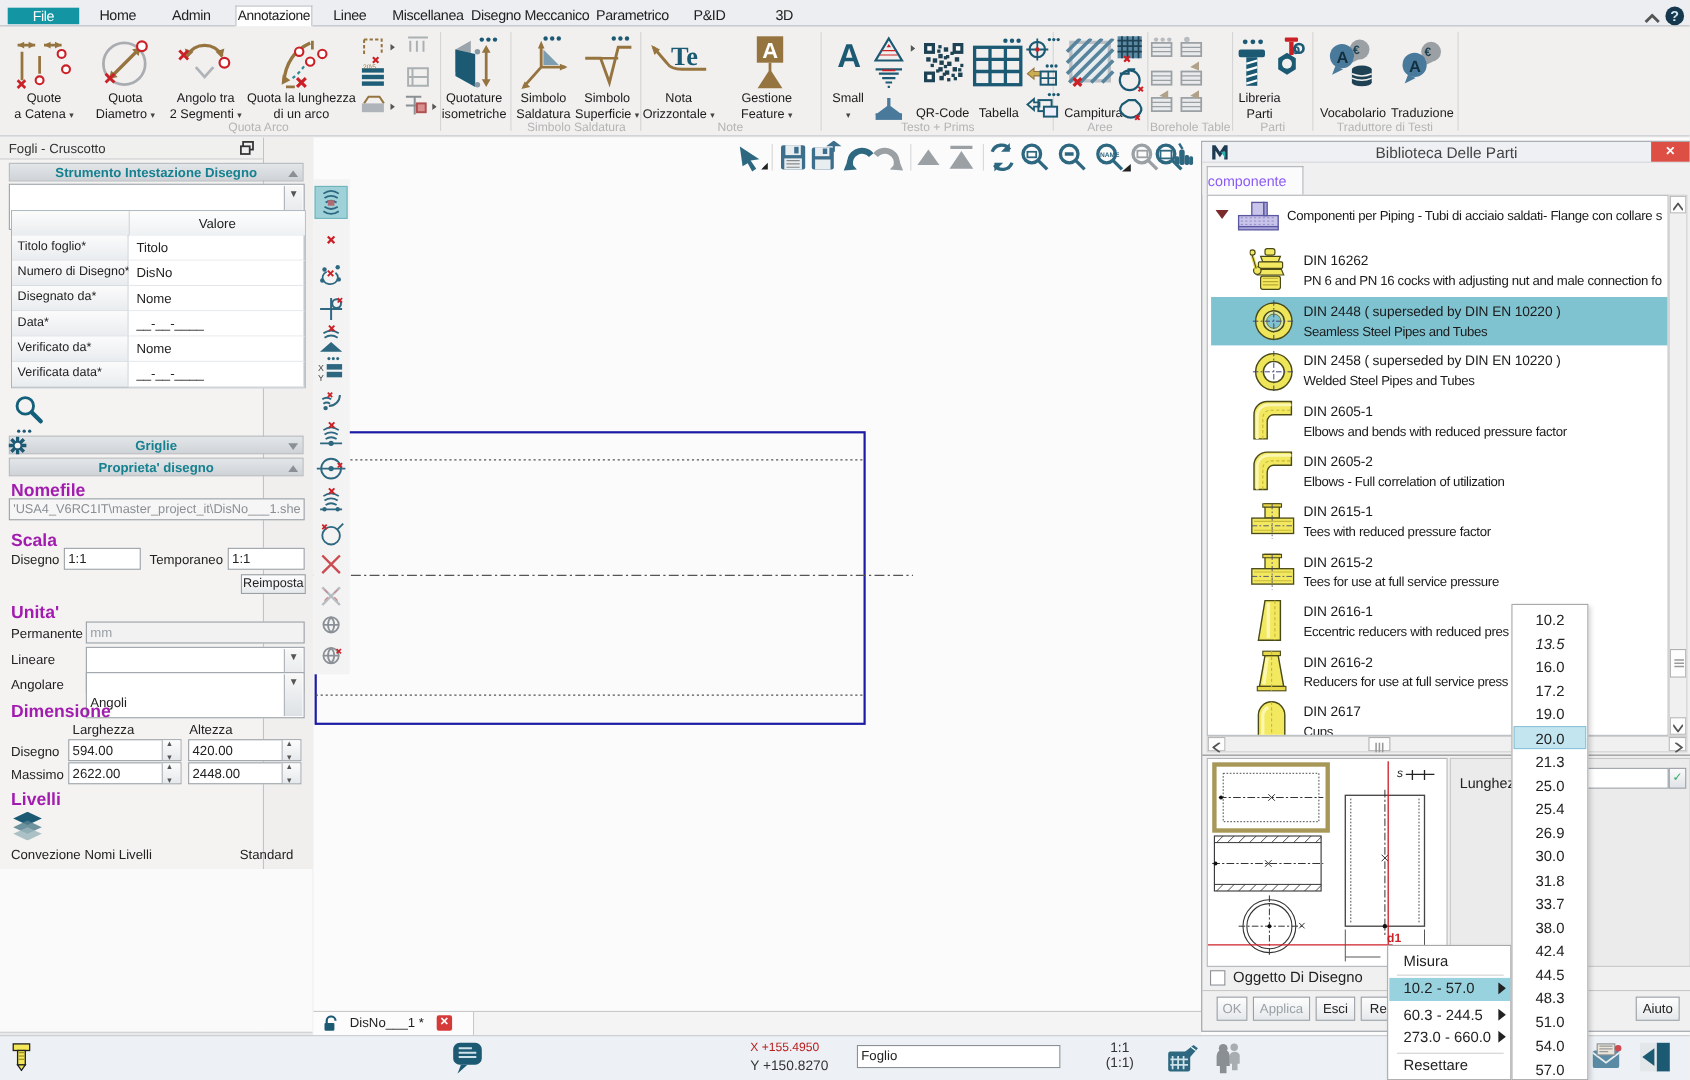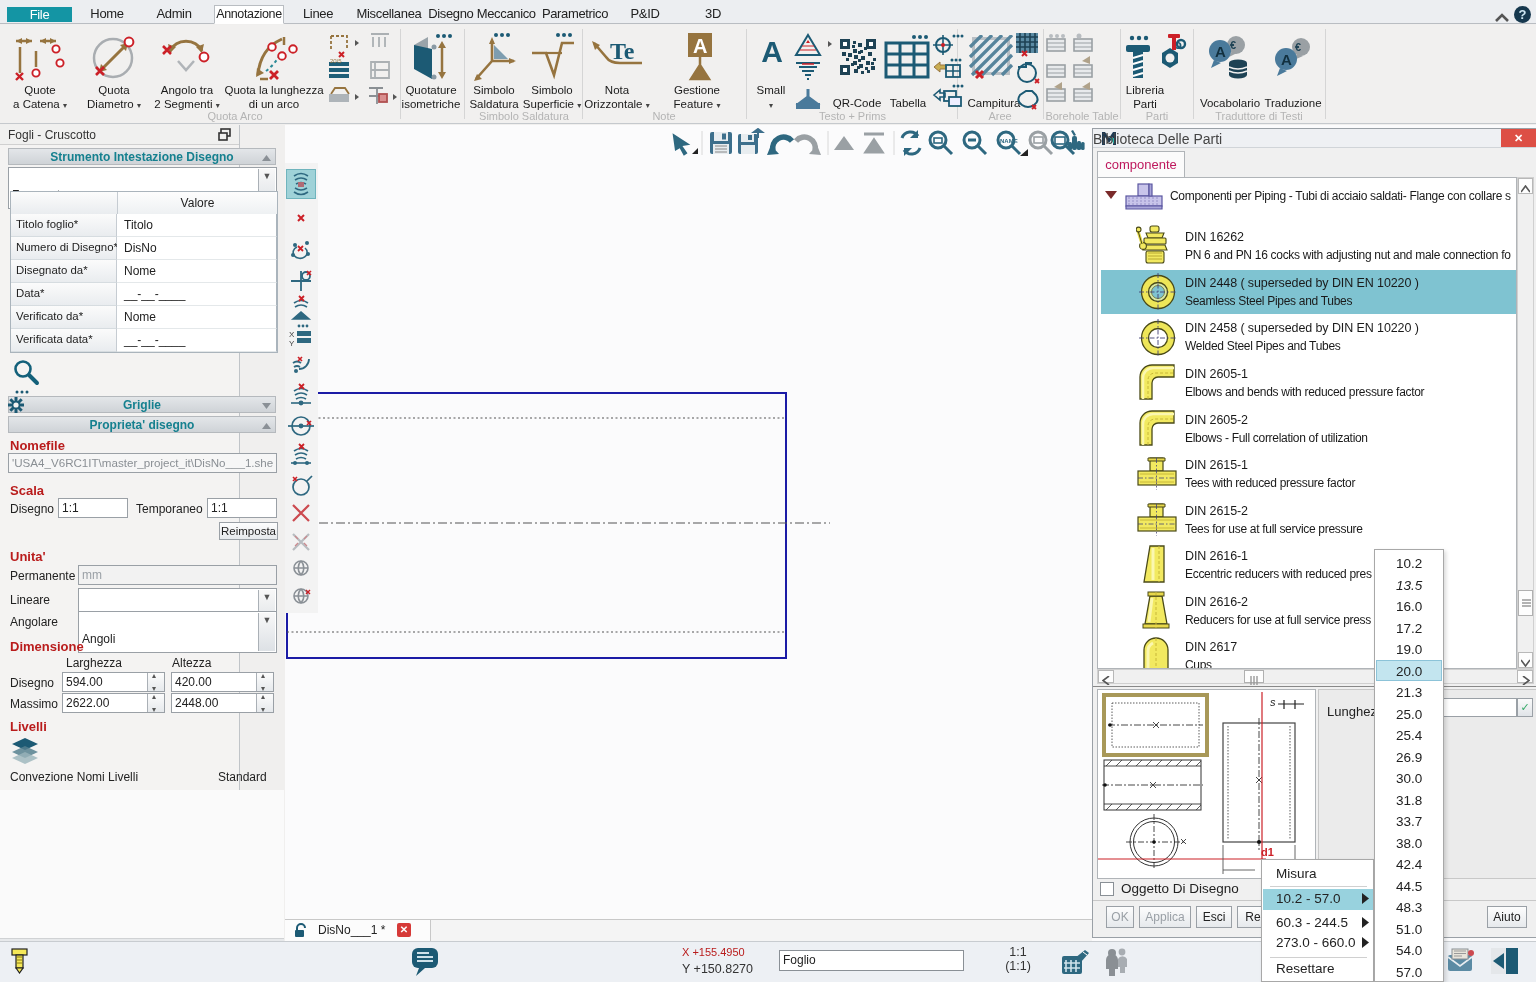--- a/index.html
+++ b/index.html
@@ -15,21 +15,21 @@
 .rsep { position:absolute; top:4px; height:90px; width:1px; background:#d5d5d5; }
 .rlabel { position:absolute; bottom:1px; width:100%; text-align:center; font-size:11px; color:#b4b4b4; white-space:nowrap; }
 .rbtn { position:absolute; text-align:center; font-size:11.5px; color:#1a1a1a; line-height:13.5px; }
 .dda { color:#444; font-size:8px; }
 
 #lpanel { position:absolute; left:0; top:125px; width:240px; height:816px; background:#f4f3f2; border-right:1px solid #c0c4c8; }
 .ptitle { position:absolute; left:0; top:0; width:100%; height:20px; font-size:12px; color:#333; padding:3px 0 0 8px; background:#f0f0ef; border-bottom:1px solid #d0d0d0;}
 .sechdr { position:absolute; left:8px; width:268px; height:17px; background:linear-gradient(#e3e6e9,#cfd3d7); border:1px solid #b5b9bd; text-align:center; font-size:12px; font-weight:bold; color:#15808f; line-height:16px; }
 .collapse { position:absolute; right:4px; top:4px; }
 .lab { position:absolute; font-size:12px; color:#222; }
-.tlab { position:absolute; font-size:13px; font-weight:bold; color:#b91c1c; }
+.tlab { position:absolute; font-size:16px; font-weight:bold; color:#a21caf; }
 .inp { position:absolute; background:#fff; border:1px solid #9aa0a6; font-size:12px; color:#222; padding:2px 3px; }
 .sel { position:absolute; background:#fff; border:1px solid #9aa0a6; font-size:12px; color:#222; padding:20px 3px; }
 .selarr { position:absolute; right:1px; top:1px; bottom:1px; width:17px; background:linear-gradient(#f8f8f8,#dde1e5); border-left:1px solid #aab0b6; text-align:center; color:#555; font-size:9px; line-height:15px;}
 .btn { position:absolute; background:linear-gradient(#fdfdfd,#e6e9ec); border:1px solid #9aa0a6; font-size:12px; color:#222; text-align:center; }
 .trow { position:absolute; left:10px; width:268px; height:23px; }
 .tc1 { position:absolute; left:1px; top:0; width:106px; height:23px; background:linear-gradient(#fbfbfb,#e9ecef); border-right:1px solid #c6ccd2; border-bottom:1px solid #d6dce0; font-size:11.4px; color:#222; padding:4px 0 0 5px; white-space:nowrap; }
 .tc2 { position:absolute; left:107px; top:0; width:160px; height:23px; background:#fff; border-bottom:1px solid #e4e8ea; font-size:12px; color:#222; padding:4px 0 0 7px; border-right:1px solid #aab4bc;}
 .spin { position:absolute; right:0; top:0; bottom:0; width:17px; background:linear-gradient(#fcfcfc,#e6e9ec); border-left:1px solid #aab0b6; }
 .spin:before { content:"\25B4"; position:absolute; top:-2px; left:4px; font-size:8px; color:#555; }
 .spin:after { content:"\25BE"; position:absolute; bottom:-2px; left:4px; font-size:8px; color:#555; }
@@ -714,26 +714,26 @@
     <path d="M15 6 v16 L4 14 Z" fill="#1c5a74"></path>
   </svg>
 </div>
 <div id="bib">
 
   <div class="abs" style="left:0;top:0;width:444px;height:19px;background:#eef0f3;border-bottom:1px solid #d0d4d8;">
     <svg class="abs" style="left:8px;top:2px;" width="16" height="15" viewBox="0 0 16 15">
       <path d="M1 14 V1 h3 l4 6 4 -6 h3 v13 h-3 V6 l-4 6 -4 -6 v8 z" fill="#1e3a52"></path>
       <path d="M9 7 l4 6 v-6 z" fill="#2ab5ab"></path>
     </svg>
-    <div class="abs" style="left:0;top:2px;width:100%;font-size:14px;color:#444;">Biblioteca Delle Parti</div>
+    <div class="abs" style="left:0;top:2px;width:100%;text-align:center;font-size:14px;color:#444;">Biblioteca Delle Parti</div>
     <div class="abs" style="right:1px;top:0px;width:35px;height:18px;background:#dd4f45;color:#fff;text-align:center;font-size:11px;font-weight:bold;line-height:18px;">✕</div>
   </div>
 
   <div class="abs" style="left:0;top:19px;width:444px;height:29px;background:#f0f0f0;">
-    <div class="abs" style="left:4px;top:3px;width:88px;height:26px;background:#fbfbfb;border:1px solid #b0b4b8;border-bottom:none;font-size:13px;color:#be185d;text-align:center;line-height:25px;">componente</div>
+    <div class="abs" style="left:4px;top:3px;width:88px;height:26px;background:#fbfbfb;border:1px solid #b0b4b8;border-bottom:none;font-size:13px;color:#8b5cf6;text-align:left;line-height:25px;">componente</div>
   </div>
 
   <div class="abs" style="left:4px;top:48px;width:420px;height:492px;background:#fff;border:1px solid #b0b4b8;overflow:hidden;">
     <path>
     <svg class="abs" style="left:7px;top:12px;" width="12" height="10" viewBox="0 0 12 10">
           <path d="M0 1 h12 l-6 8 z" fill="#7a2a2a"></path>
         </svg>
     <svg class="abs" style="left:26px;top:4px;" width="40" height="32" viewBox="0 0 40 32">
       <g stroke="#5a56a0" stroke-width="1.2" fill="#c8c4ea">
         <rect x="14" y="2" width="11" height="12"></rect>

